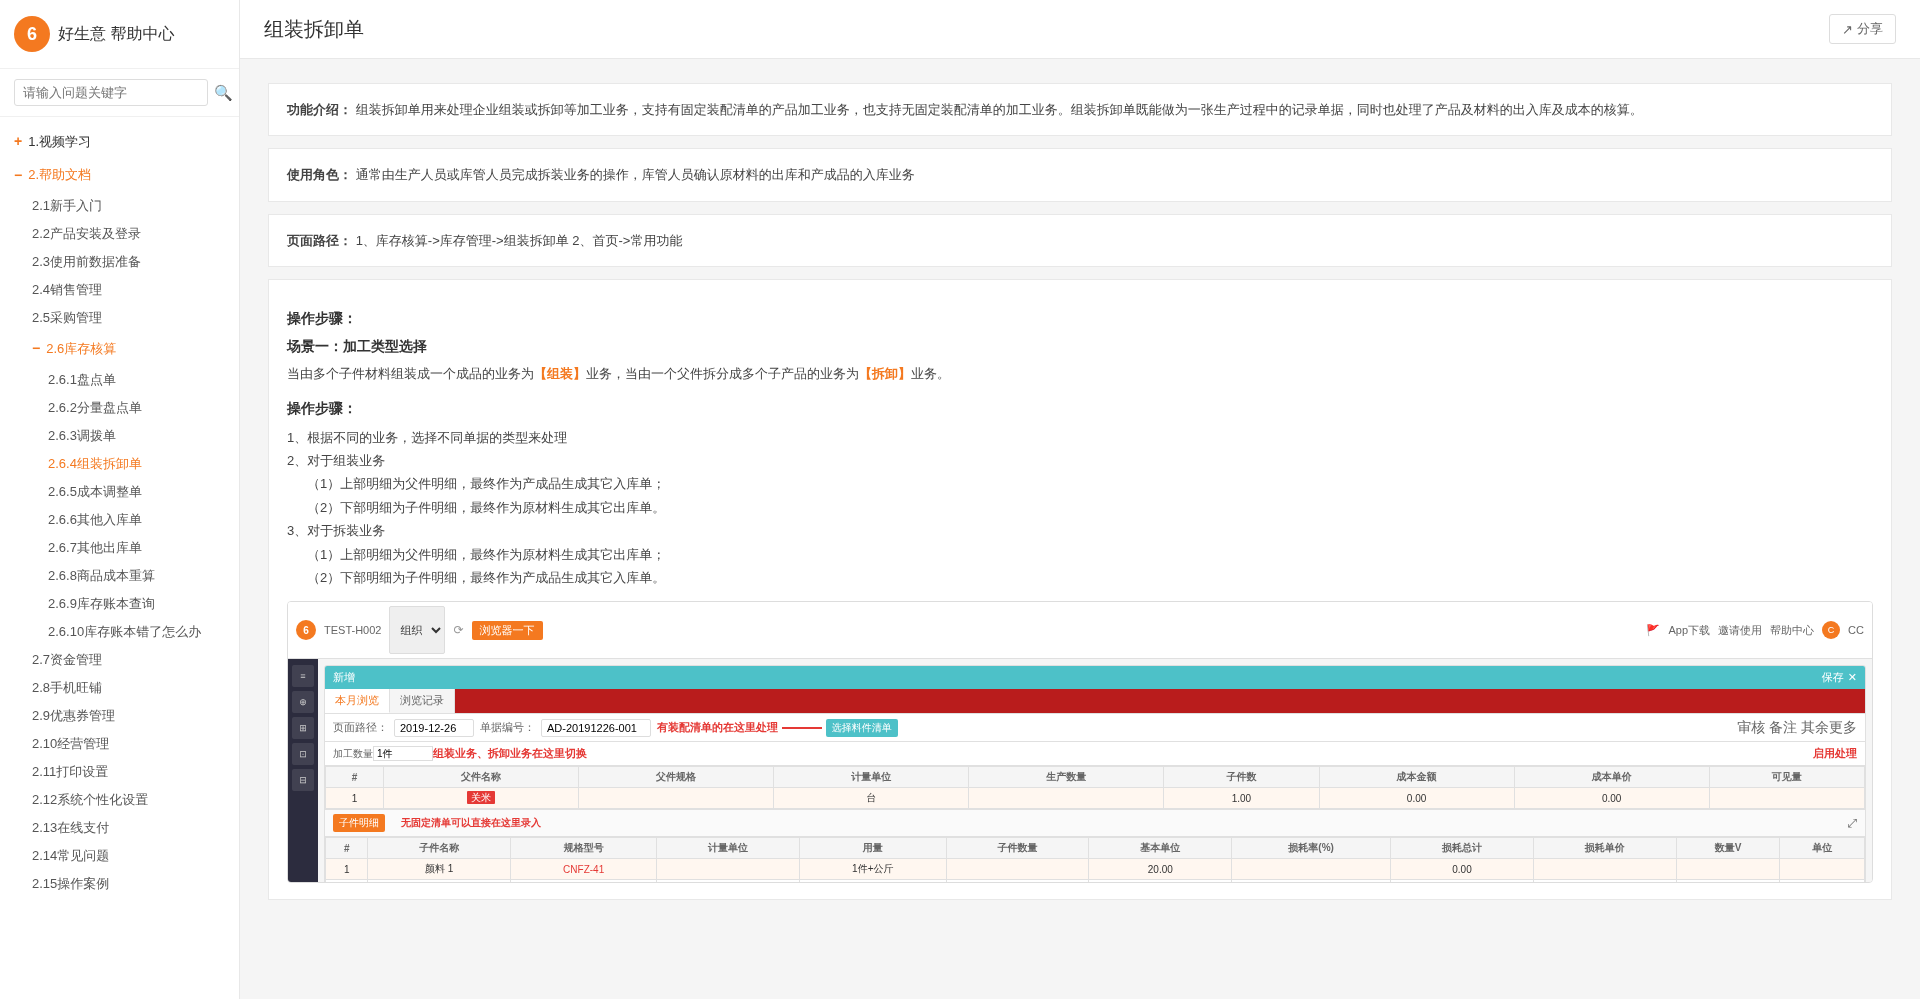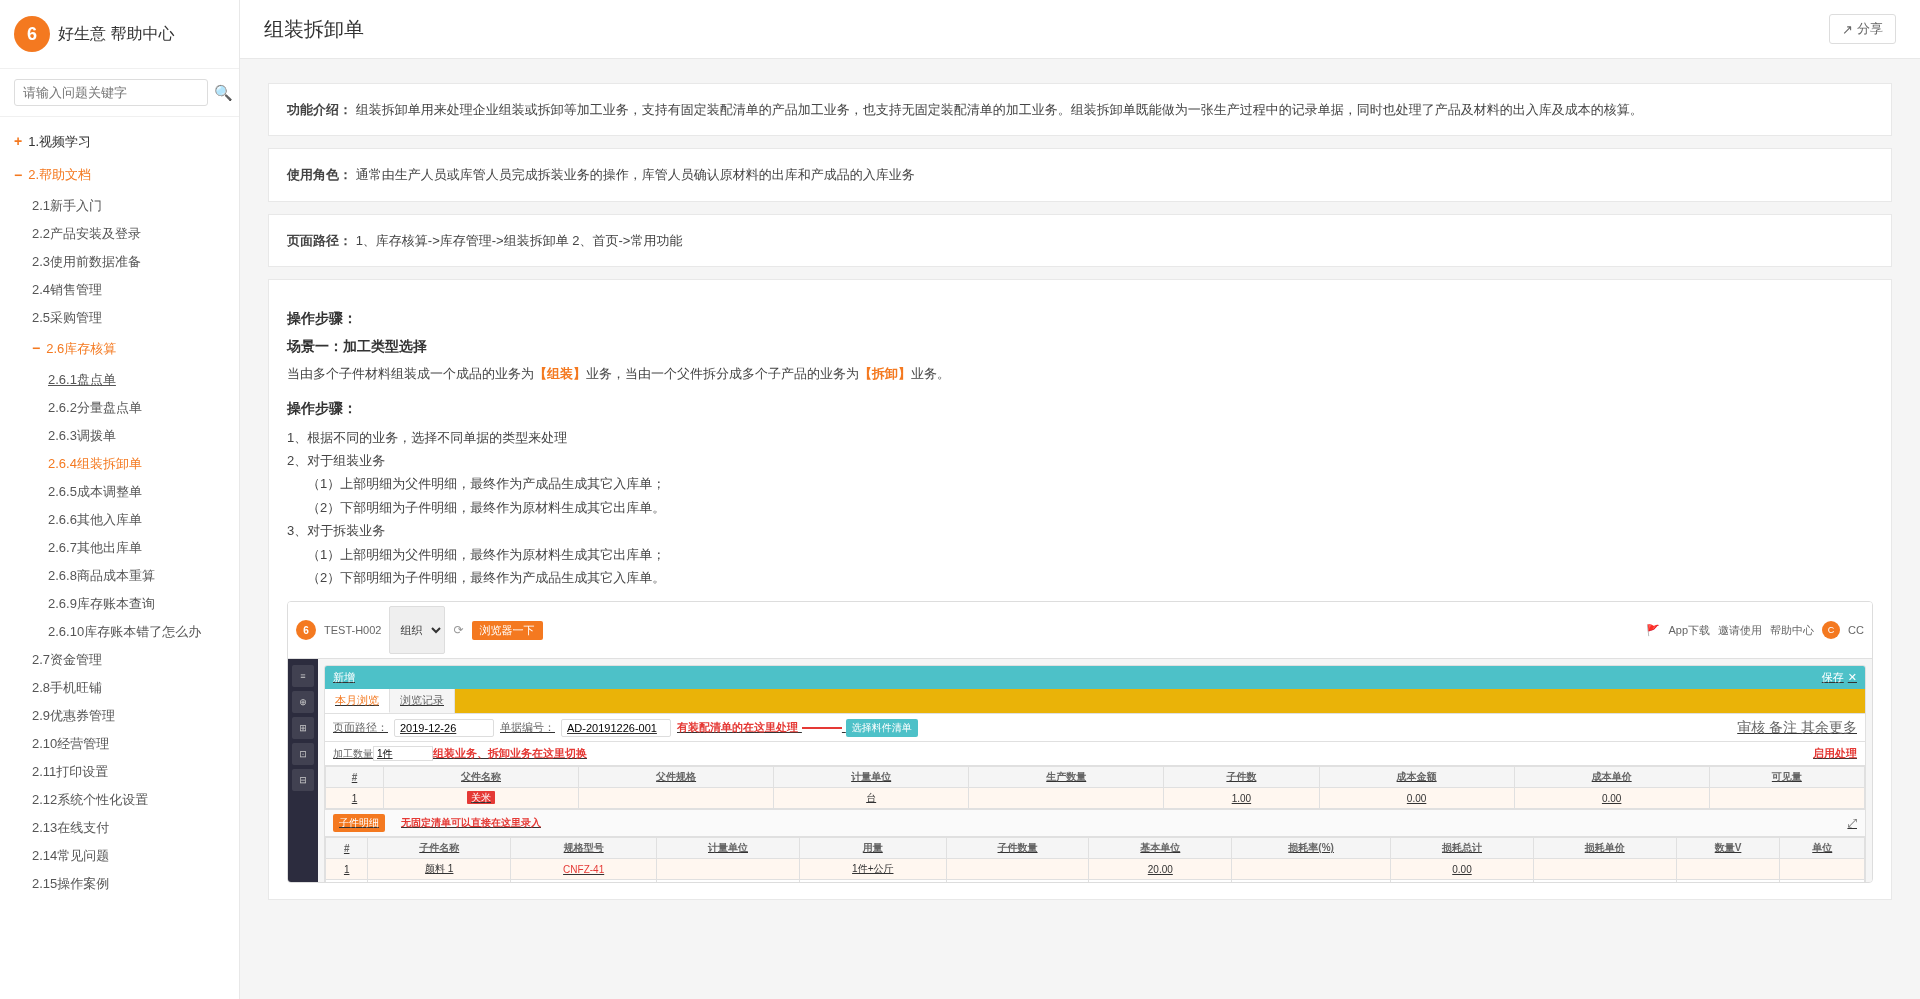--- a/index.html
+++ b/index.html
@@ -243,21 +243,20 @@
       border-radius: 2px;
       display: flex; align-items: center; justify-content: center;
       color: #ccc; font-size: 9px;
     }
 
     
     .app-main-area {
       flex: 1;
       background: #f5f5f5;
       overflow: hidden;
-      text-decoration: underline;
     }
 
     
     .app-window {
       background: #fff;
       margin: 6px;
       border: 1px solid #e0e0e0;
       border-radius: 3px;
       overflow: hidden;
       position: relative;
@@ -268,21 +267,21 @@
       padding: 4px 8px;
       font-size: 11px;
       display: flex;
       align-items: center;
       justify-content: space-between;
     }
     .app-window-tabs {
       display: flex;
       gap: 0;
       border-bottom: 1px solid #e0e0e0;
-      background: #eab308;
+      background: #b91c1c;
     }
     .app-tab {
       padding: 4px 10px;
       font-size: 11px;
       cursor: pointer;
       border-right: 1px solid #e0e0e0;
       background: #f5f5f5;
       color: #666;
     }
     .app-tab.active { background: #fff; color: #f47920; border-bottom: 1px solid #fff; }
@@ -292,21 +291,21 @@
       padding: 4px 8px;
       gap: 6px;
       border-bottom: 1px solid #e0e0e0;
       background: #fff;
     }
     .app-toolbar-input {
       border: 1px solid #ddd;
       padding: 2px 5px;
       font-size: 11px;
       border-radius: 2px;
-      width: 100px;
+      width: 80px;
     }
     .app-toolbar-label { font-size: 11px; color: #666; }
 
     
     .app-table {
       width: 100%;
       border-collapse: collapse;
       font-size: 10px;
     }
     .app-table th {
@@ -384,21 +383,21 @@
     <div class="nav-sub">2.1新手入门</div>
     <div class="nav-sub">2.2产品安装及登录</div>
     <div class="nav-sub">2.3使用前数据准备</div>
     <div class="nav-sub">2.4销售管理</div>
     <div class="nav-sub">2.5采购管理</div>
 
     <div class="nav-item section-active" style="padding-left:32px;">
       <span class="nav-minus">−</span>
       <span>2.6库存核算</span>
     </div>
-    <div class="nav-sub" style="padding-left:48px;text-decoration:underline;">2.6.1盘点单</div>
+    <div class="nav-sub" style="padding-left:48px;">2.6.1盘点单</div>
     <div class="nav-sub" style="padding-left:48px;">2.6.2分量盘点单</div>
     <div class="nav-sub" style="padding-left:48px;">2.6.3调拨单</div>
     <div class="nav-sub active" style="padding-left:48px; color:#f47920;">2.6.4组装拆卸单</div>
     <div class="nav-sub" style="padding-left:48px;">2.6.5成本调整单</div>
     <div class="nav-sub" style="padding-left:48px;">2.6.6其他入库单</div>
     <div class="nav-sub" style="padding-left:48px;">2.6.7其他出库单</div>
     <div class="nav-sub" style="padding-left:48px;">2.6.8商品成本重算</div>
     <div class="nav-sub" style="padding-left:48px;">2.6.9库存账本查询</div>
     <div class="nav-sub" style="padding-left:48px;">2.6.10库存账本错了怎么办</div>
     <div class="nav-sub">2.7资金管理</div>

